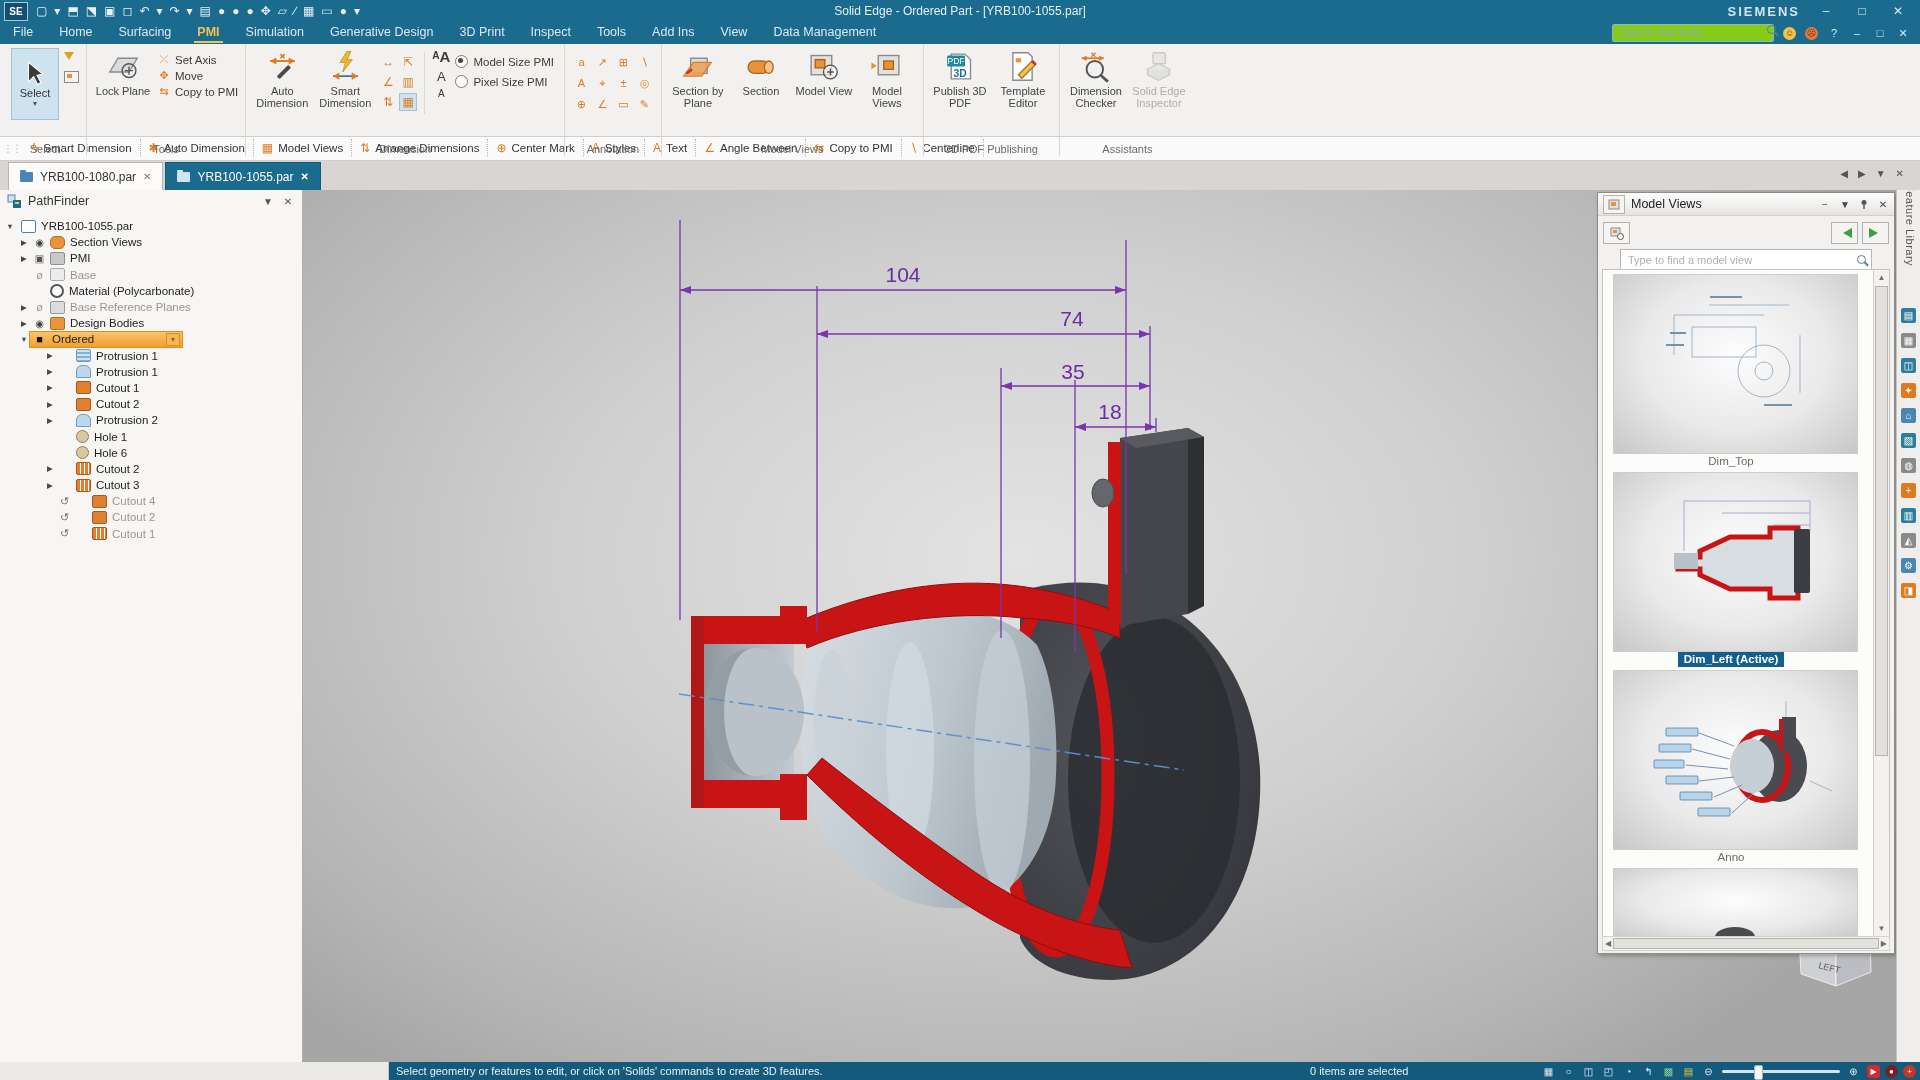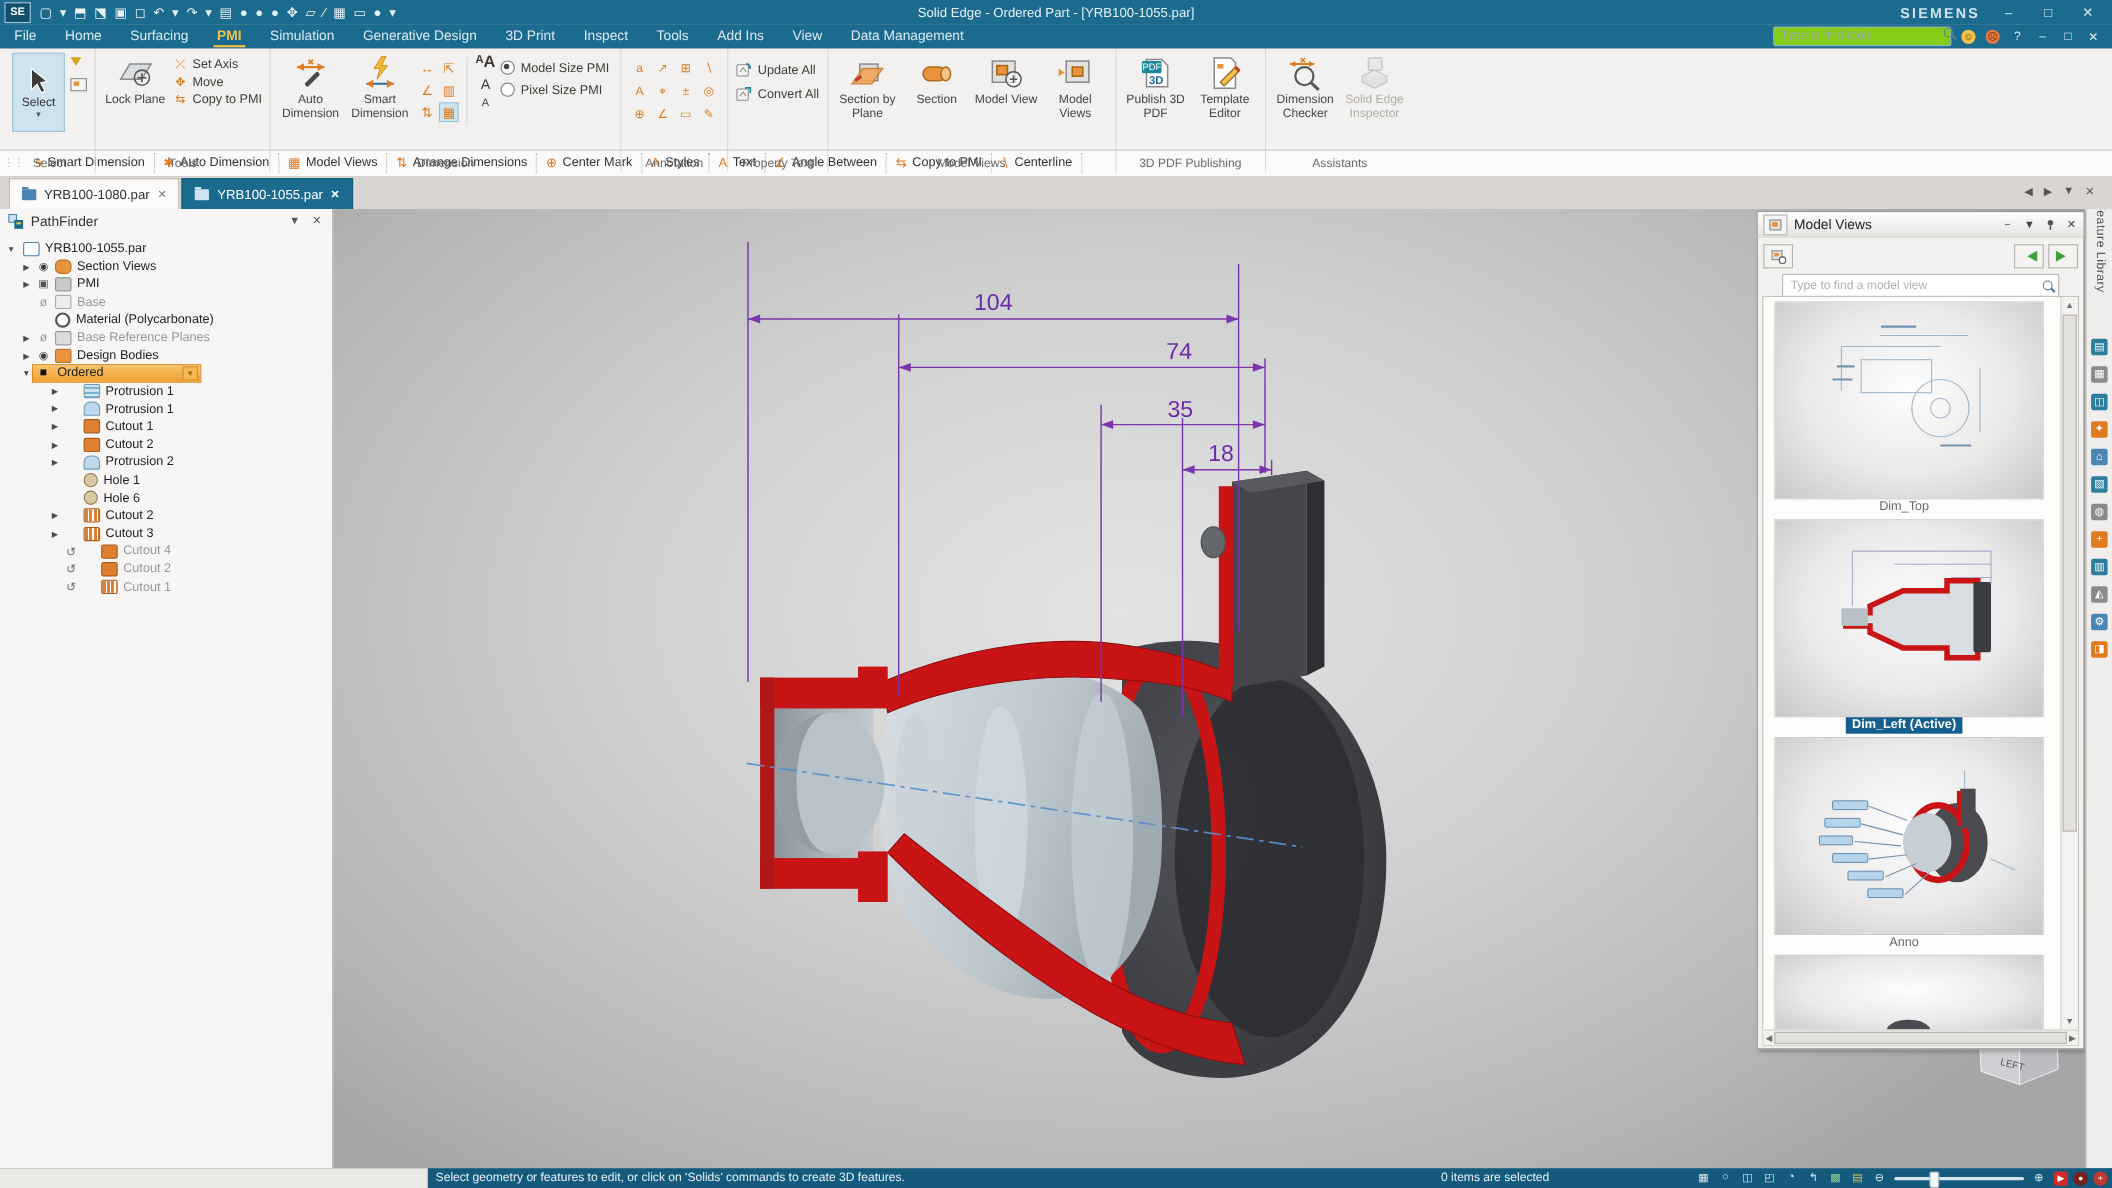--- a/index.html
+++ b/index.html
@@ -341,42 +341,20 @@
           <span class="ann">±</span>
           <span class="ann">◎</span>
           <span class="ann">⊕</span>
           <span class="ann">∠</span>
           <span class="ann">▭</span>
           <span class="ann">✎</span>
         </div>
       <div class="rcap">Annotation</div>
     </div>
 
-    <div class="rgroup">
-      <div class="ptxcol">
-        <div class="ptx">
-          <svg viewBox="0 0 16 16">
-              <rect x="1" y="3" width="11" height="11" rx="1" fill="#f6f4f2" stroke="#8a8a8a"></rect>
-              <path d="M4 10 l3 -4 3 4" stroke="#8a8a8a" fill="none"></path>
-              <path d="M10 2 a5 5 0 0 1 4 5" stroke="#1d8a9c" fill="none" stroke-width="1.6"></path>
-              <path d="M14 7 l-2 -1.2 2.4 -1 Z" fill="#1d8a9c"></path>
-            </svg>
-          <span>Update All</span>
-        </div>
-        <div class="ptx">
-          <svg viewBox="0 0 16 16">
-              <rect x="1" y="3" width="11" height="11" rx="1" fill="#f6f4f2" stroke="#8a8a8a"></rect>
-              <path d="M4 10 l3 -4 3 4" stroke="#8a8a8a" fill="none"></path>
-              <path d="M9 2 h5 v5" stroke="#1d8a9c" fill="none" stroke-width="1.6"></path>
-            </svg>
-          <span>Convert All</span>
-        </div>
-      </div>
-      <div class="rcap">Property Text</div>
-    </div>
 
     <div class="rgroup">
       <div class="rbig">
         <svg viewBox="0 0 24 24">
             <rect x="7" y="6" width="12" height="11" fill="#d9dde0" stroke="#8a8a8a"></rect>
             <path d="M2 19 L9 9 L22 9 L15 19 Z" fill="#f0a050" opacity="0.85" stroke="#c87818"></path>
             <path d="M4 17 l4 -3" stroke="#c0392b" stroke-width="2"></path>
           </svg>
         <span>Section by Plane</span>
       </div>

